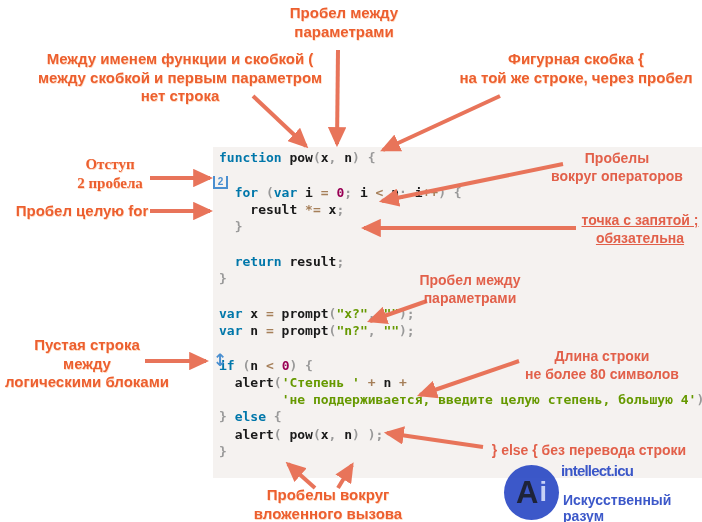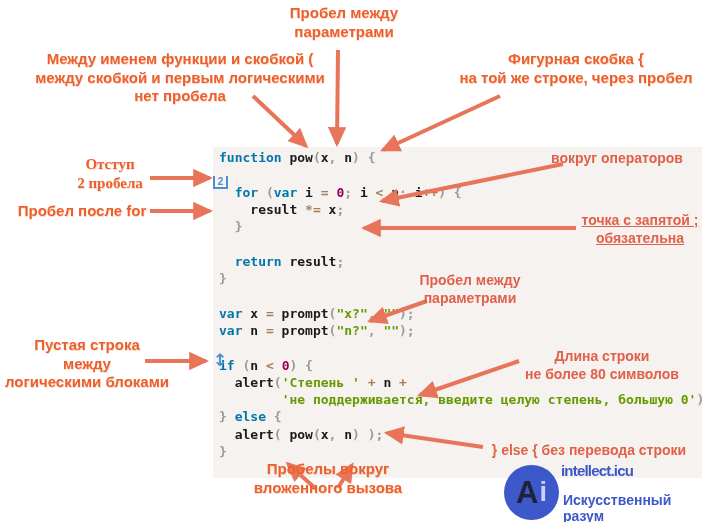--- a/index.html
+++ b/index.html
@@ -79,21 +79,21 @@
         <div class="code-line"><span class="tk-pl">  </span><span class="tk-pu">}</span></div>
         <div class="code-line">&nbsp;</div>
         <div class="code-line"><span class="tk-pl">  </span><span class="tk-kw">return</span><span class="tk-pl"> result</span><span class="tk-pu">;</span></div>
         <div class="code-line"><span class="tk-pu">}</span></div>
         <div class="code-line">&nbsp;</div>
         <div class="code-line"><span class="tk-kw">var</span><span class="tk-pl"> x </span><span class="tk-op">=</span><span class="tk-pl"> prompt</span><span class="tk-pu">(</span><span class="tk-st">"x?"</span><span class="tk-pu">,</span><span class="tk-pl"> </span><span class="tk-st">""</span><span class="tk-pu">);</span></div>
         <div class="code-line"><span class="tk-kw">var</span><span class="tk-pl"> n </span><span class="tk-op">=</span><span class="tk-pl"> prompt</span><span class="tk-pu">(</span><span class="tk-st">"n?"</span><span class="tk-pu">,</span><span class="tk-pl"> </span><span class="tk-st">""</span><span class="tk-pu">);</span></div>
         <div class="code-line">&nbsp;</div>
         <div class="code-line"><span class="tk-kw">if</span><span class="tk-pl"> </span><span class="tk-pu">(</span><span class="tk-pl">n </span><span class="tk-op">&lt;</span><span class="tk-pl"> </span><span class="tk-nu">0</span><span class="tk-pu">)</span><span class="tk-pl"> </span><span class="tk-pu">{</span></div>
         <div class="code-line"><span class="tk-pl">  alert</span><span class="tk-pu">(</span><span class="tk-st">'Степень '</span><span class="tk-pl"> </span><span class="tk-op">+</span><span class="tk-pl"> n </span><span class="tk-op">+</span></div>
-        <div class="code-line"><span class="tk-pl">        </span><span class="tk-st">'не поддерживается, введите целую степень, большую 0'</span><span class="tk-pu">);</span></div>
+        <div class="code-line"><span class="tk-pl">        </span><span class="tk-st">'не поддерживается, введите целую степень, большую 4'</span><span class="tk-pu">);</span></div>
         <div class="code-line"><span class="tk-pu">}</span><span class="tk-pl"> </span><span class="tk-kw">else</span><span class="tk-pl"> </span><span class="tk-pu">{</span></div>
         <div class="code-line"><span class="tk-pl">  alert</span><span class="tk-pu">(</span><span class="tk-pl"> pow</span><span class="tk-pu">(</span><span class="tk-pl">x</span><span class="tk-pu">,</span><span class="tk-pl"> n</span><span class="tk-pu">)</span><span class="tk-pl"> </span><span class="tk-pu">);</span></div>
         <div class="code-line"><span class="tk-pu">}</span></div>
       </div>
   </div>
 
   <div id="indent-marker">2</div>
   <div id="blank-line-marker">↕</div>
 
   <svg id="arrow-layer" viewBox="0 0 702 522" xmlns="http://www.w3.org/2000/svg">
@@ -119,35 +119,36 @@
       </g>
   </svg>
 
   <div id="annotations">
       <div class="ann outer" style="left: 344px; top: 4px;">
         <div>Пробел между</div>
         <div>параметрами</div>
       </div>
       <div class="ann outer" style="left: 180px; top: 50px;">
         <div>Между именем функции и скобкой (</div>
-        <div>между скобкой и первым логическими</div>
-        <div>нет пробела</div>
+        <div>между скобкой и первым параметром</div>
+        <div>нет строка</div>
       </div>
       <div class="ann outer" style="left: 576px; top: 50px;">
         <div>Фигурная скобка {</div>
         <div>на той же строке, через пробел</div>
       </div>
       <div class="ann outer" style="left: 110px; top: 155px; font-family: Liberation Serif, serif;">
         <div>Отступ</div>
         <div>2 пробела</div>
       </div>
       <div class="ann outer" style="left: 82px; top: 202px;">
-        <div>Пробел после for</div>
+        <div>Пробел целую for</div>
       </div>
       <div class="ann inner" style="left: 617px; top: 149px;">
+        <div>Пробелы</div>
         <div>вокруг операторов</div>
       </div>
       <div class="ann inner" style="left: 640px; top: 211px; text-decoration: underline;">
         <div>точка с запятой ;</div>
         <div>обязательна</div>
       </div>
       <div class="ann inner" style="left: 470px; top: 271px;">
         <div>Пробел между</div>
         <div>параметрами</div>
       </div>
@@ -156,21 +157,21 @@
         <div>между</div>
         <div>логическими блоками</div>
       </div>
       <div class="ann inner" style="left: 602px; top: 347px;">
         <div>Длина строки</div>
         <div>не более 80 символов</div>
       </div>
       <div class="ann inner" style="left: 589px; top: 441px;">
         <div>} else { без перевода строки</div>
       </div>
-      <div class="ann outer" style="left: 328px; top: 460px;">
+      <div class="ann outer" style="left: 328px; top: 486px;">
         <div>Пробелы вокруг</div>
         <div>вложенного вызова</div>
       </div>
     </div>
 
   <div id="watermark">
     <div id="wm-circle">
       <span class="wm-a">A</span>
       <span class="wm-i">i</span>
     </div>

